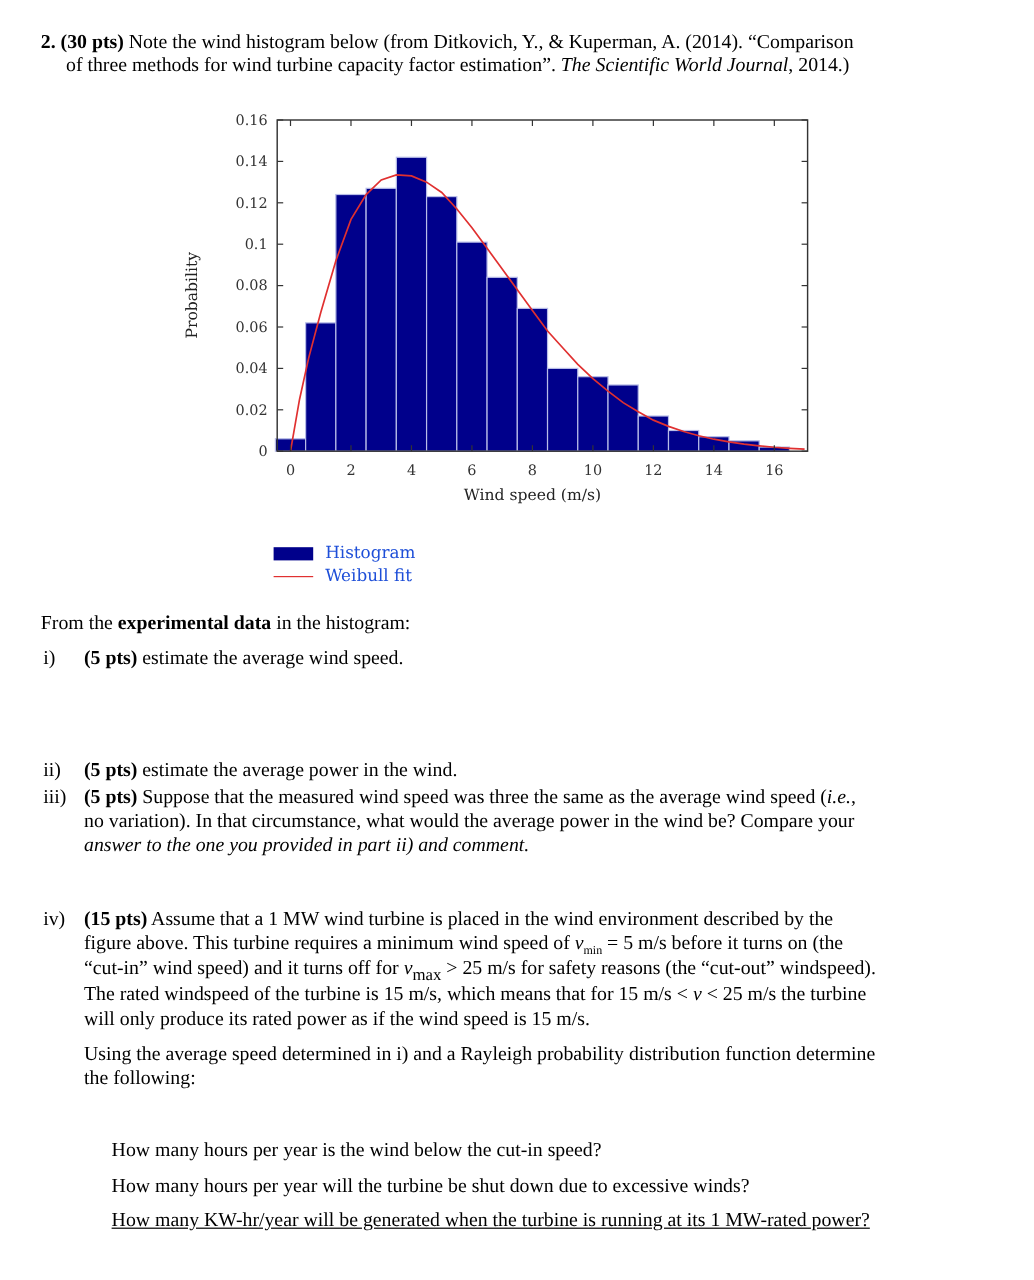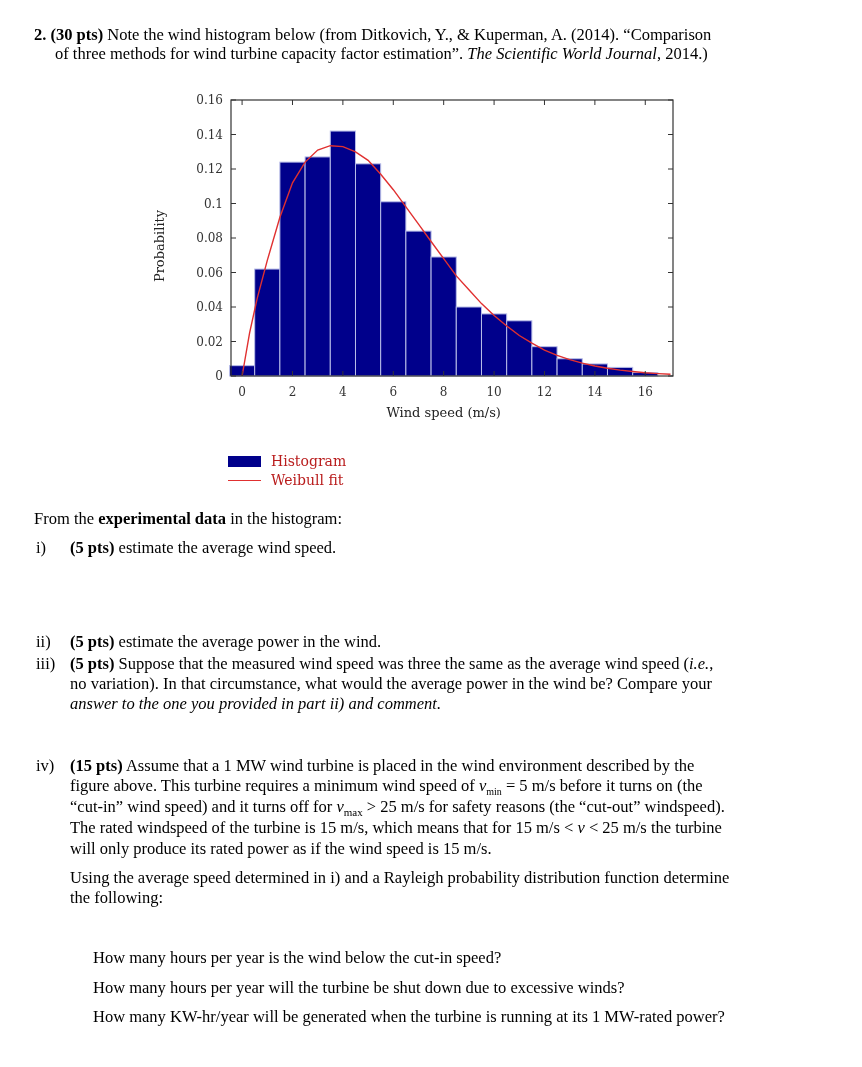--- a/index.html
+++ b/index.html
@@ -6,21 +6,21 @@
   body { width:862px; height:1067px; position:relative; overflow:hidden;
          font-family:"Liberation Serif", "DejaVu Serif", serif; color:#000; }
   .abs { position:absolute; }
   .p { font-size:16.5px; line-height:20px; white-space:nowrap; }
   b { font-weight:bold; }
   i { font-style:italic; }
   #chart { position:absolute; left:130px; top:85px; }
   .tick-label { font-family:"DejaVu Serif", serif; font-size:12px; fill:#333; }
   .axis-title { font-family:"DejaVu Serif", serif; font-size:13px; fill:#222; }
   .legend { position:absolute; left:228px; top:452px; font-family:"DejaVu Serif", serif;
-            font-size:14px; color:#b91c1c; line-height:19px; }
+            font-size:14px; color:#1d4ed8; line-height:19px; }
   .legend-row { display:flex; align-items:center; }
   .sw-bar { width:33px; height:11px; background:#00008b; margin-right:10px; }
   .sw-line { width:33px; height:0; border-top:1.5px solid #e03030; margin-right:10px; }
 </style>
 </head>
 <body>
 
 <div class="abs p" style="left:34px; top:25px;">
   <b>2.</b>
   <b>(30 pts)</b><span> Note the wind histogram below (from Ditkovich, Y., &amp; Kuperman, A. (2014). “Comparison</span>
@@ -136,25 +136,25 @@
 <div class="abs p" style="left:70px; top:674px;">no variation). In that circumstance, what would the average power in the wind be? Compare your</div>
 <div class="abs p" style="left:70px; top:694px;font-style:italic;">answer to the one you provided in part ii) and comment.</div>
 
 <div class="abs p" style="left:36px; top:756px;">
   <span style="display:inline-block; width:34px;">iv)</span><b>(15 pts)</b><span> Assume that a 1 MW wind turbine is placed in the wind environment described by the</span>
 </div>
 <div class="abs p" style="left:70px; top:776px;">
   <span>figure above. This turbine requires a minimum wind speed of </span><i>v</i><sub style="font-size:10px;">min</sub><span> = 5 m/s before it turns on (the</span>
 </div>
 <div class="abs p" style="left:70px; top:797px;">
-  <span>“cut-in” wind speed) and it turns off for </span><i>v</i><sub style="font-size:11px;">max</sub><span> &gt; 25 m/s for safety reasons (the “cut-out” windspeed).</span>
+  <span>“cut-in” wind speed) and it turns off for </span><i>v</i><sub style="font-size:14px;">max</sub><span> &gt; 25 m/s for safety reasons (the “cut-out” windspeed).</span>
 </div>
 <div class="abs p" style="left:70px; top:818px;">
   <span>The rated windspeed of the turbine is 15 m/s, which means that for 15 m/s &lt; </span><i>v</i><span> &lt; 25 m/s the turbine</span>
 </div>
 <div class="abs p" style="left:70px; top:839px;">will only produce its rated power as if the wind speed is 15 m/s.</div>
 
 <div class="abs p" style="left:70px; top:868px;">Using the average speed determined in i) and a Rayleigh probability distribution function determine</div>
 <div class="abs p" style="left:70px; top:888px;">the following:</div>
 
 <div class="abs p" style="left:93px; top:948px;">How many hours per year is the wind below the cut-in speed?</div>
 <div class="abs p" style="left:93px; top:978px;">How many hours per year will the turbine be shut down due to excessive winds?</div>
-<div class="abs p" style="left:93px; top:1007px;">How many KW-hr/year will be generated when the turbine is running at its 1 MW-rated power?</div>
+<div class="abs p" style="left:93px; top:1007px;text-decoration:underline;">How many KW-hr/year will be generated when the turbine is running at its 1 MW-rated power?</div>
 
 </body></html>

